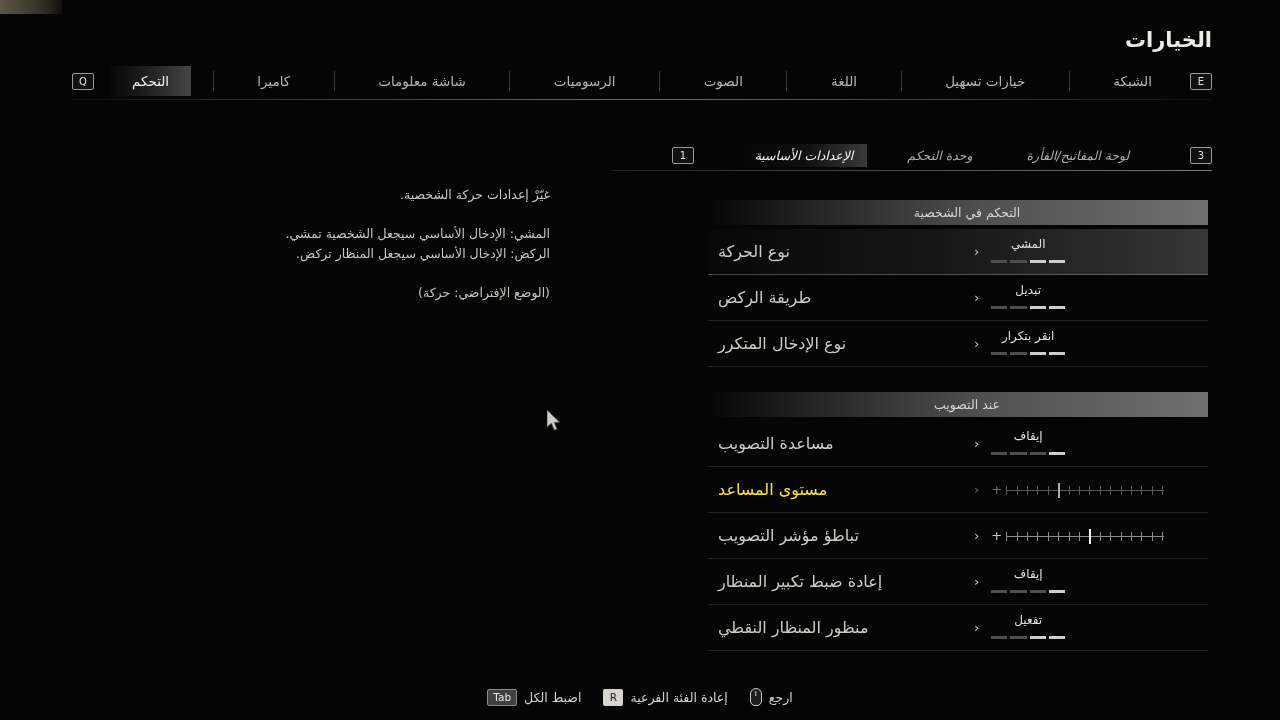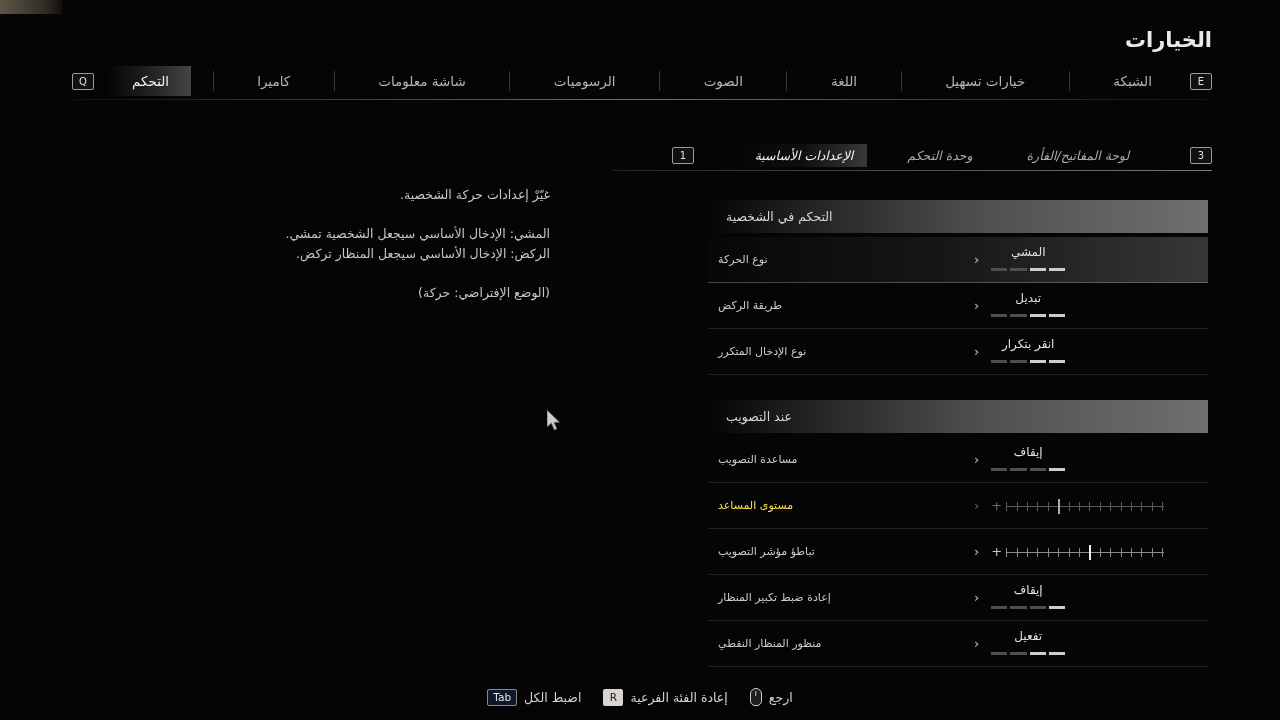--- a/index.html
+++ b/index.html
@@ -129,24 +129,24 @@
 
   
   .settings {
     position: absolute;
     top: 200px;
     right: 72px;
     width: 500px;
   }
   .group-header {
     position: relative;
-    height: 33px;
-    display: flex;
-    align-items: center;
-    justify-content: flex-end;
+    height: 25px;
+    display: flex;
+    align-items: center;
+    justify-content: center;
     padding-left: 12px;
     font-size: 12.5px;
     color: #d9d6d1;
     background: linear-gradient(to right, rgba(10,10,10,0) 0%, rgba(55,55,55,.55) 18%, rgba(105,105,105,.75) 55%, rgba(130,130,130,.85) 100%);
     margin-bottom: 4px;
   }
   .group-header .ghtext { padding-left: 6px; }
 
   .row {
     position: relative;
@@ -157,21 +157,21 @@
     border-bottom: 1px solid rgba(150,150,150,.20);
   }
   .row.selected {
     background: linear-gradient(to left, rgba(115,115,115,.45), rgba(60,60,60,.30) 55%, rgba(25,25,25,.12));
     border-bottom: 1px solid rgba(190,190,190,.35);
   }
   .row .label {
     width: 52%;
     text-align: left;
     padding-left: 10px;
-    font-size: 11px;
+    font-size: 16px;
     color: #cfccc6;
   }
   .row.disabled .label { color: #fde047; }
   .row .control {
     flex: 1;
     display: flex;
     flex-direction: row-reverse;
     align-items: center;
     justify-content: flex-start;
     padding-right: 2px;
@@ -287,21 +287,21 @@
     min-width: 20px; height: 17px;
     padding: 0 5px;
     border-radius: 2px;
     font-size: 10.5px;
     color: #1b1b1b;
     background: #d8d5d0;
     display: flex; align-items: center; justify-content: center;
   }
   .hint .kb.dark {
     color: #e6e4e0;
-    background: #0f172a;
+    background: #404040;
     border: 1px solid #8d8a85;
   }
   .mouse-ico {
     width: 12px; height: 18px;
     border: 1.5px solid #cecbc6;
     border-radius: 6px 6px 5px 5px;
     position: relative;
     background: rgba(255,255,255,.10);
   }
   .mouse-ico:after {

